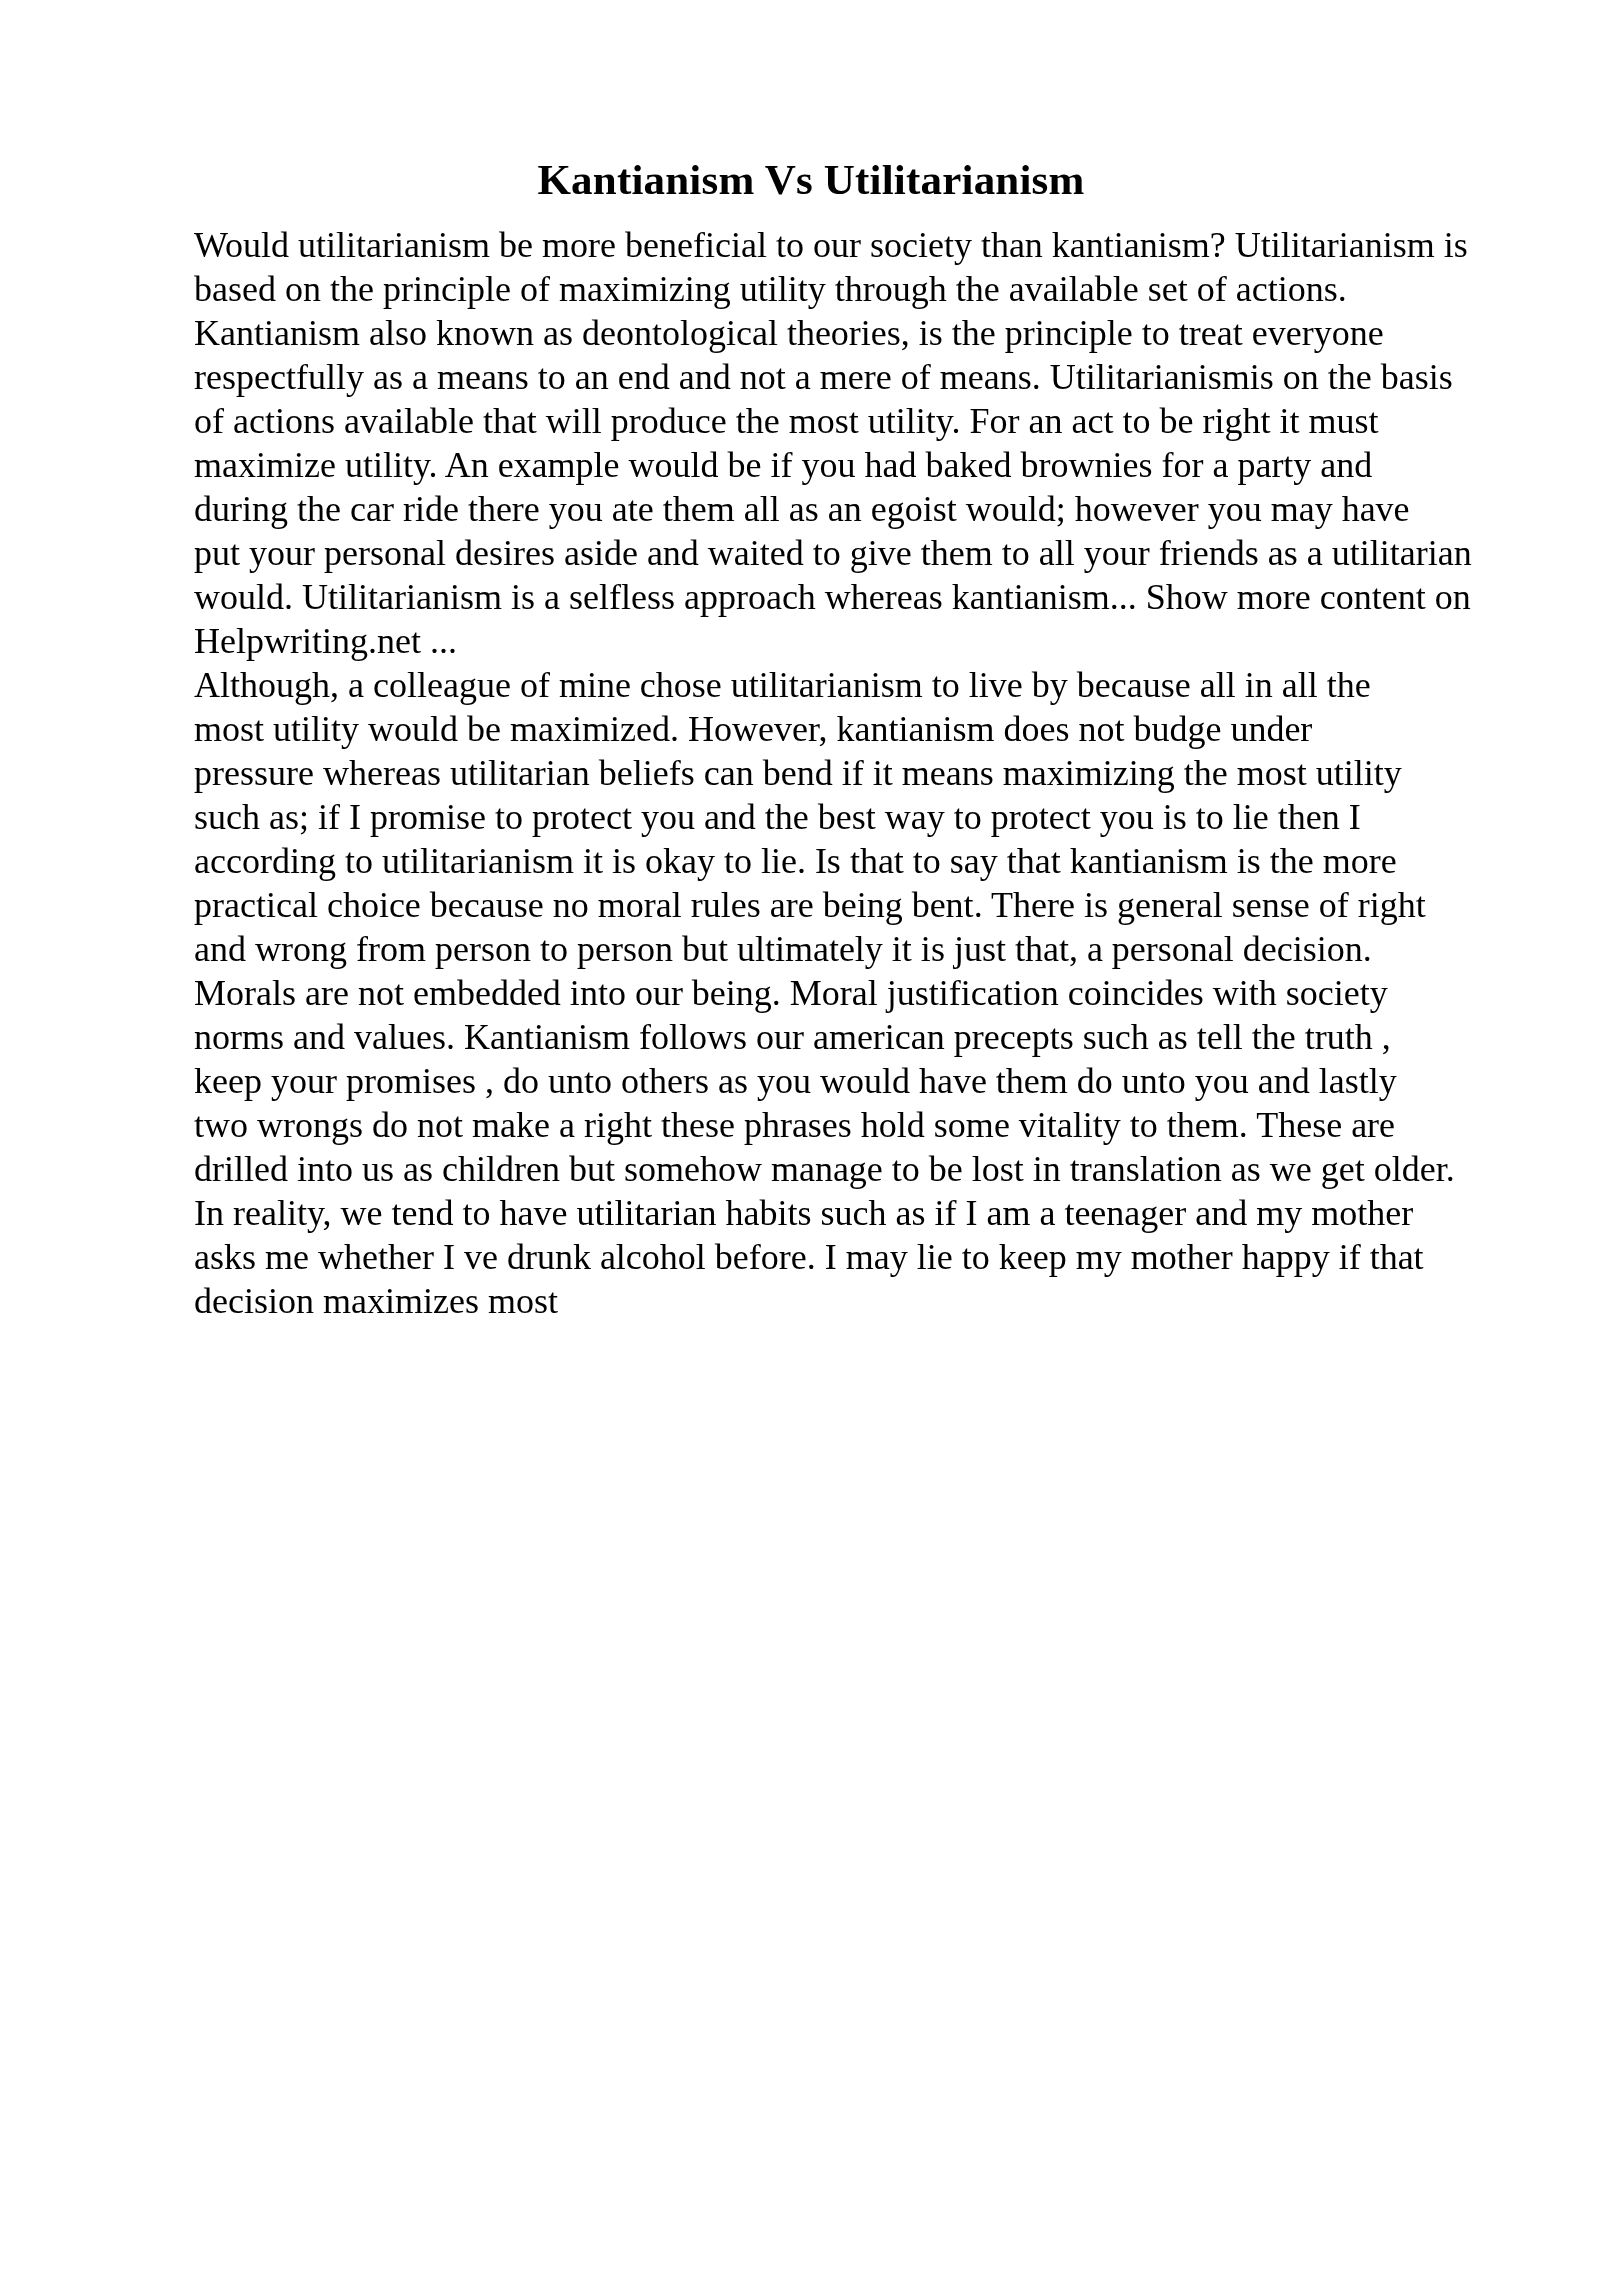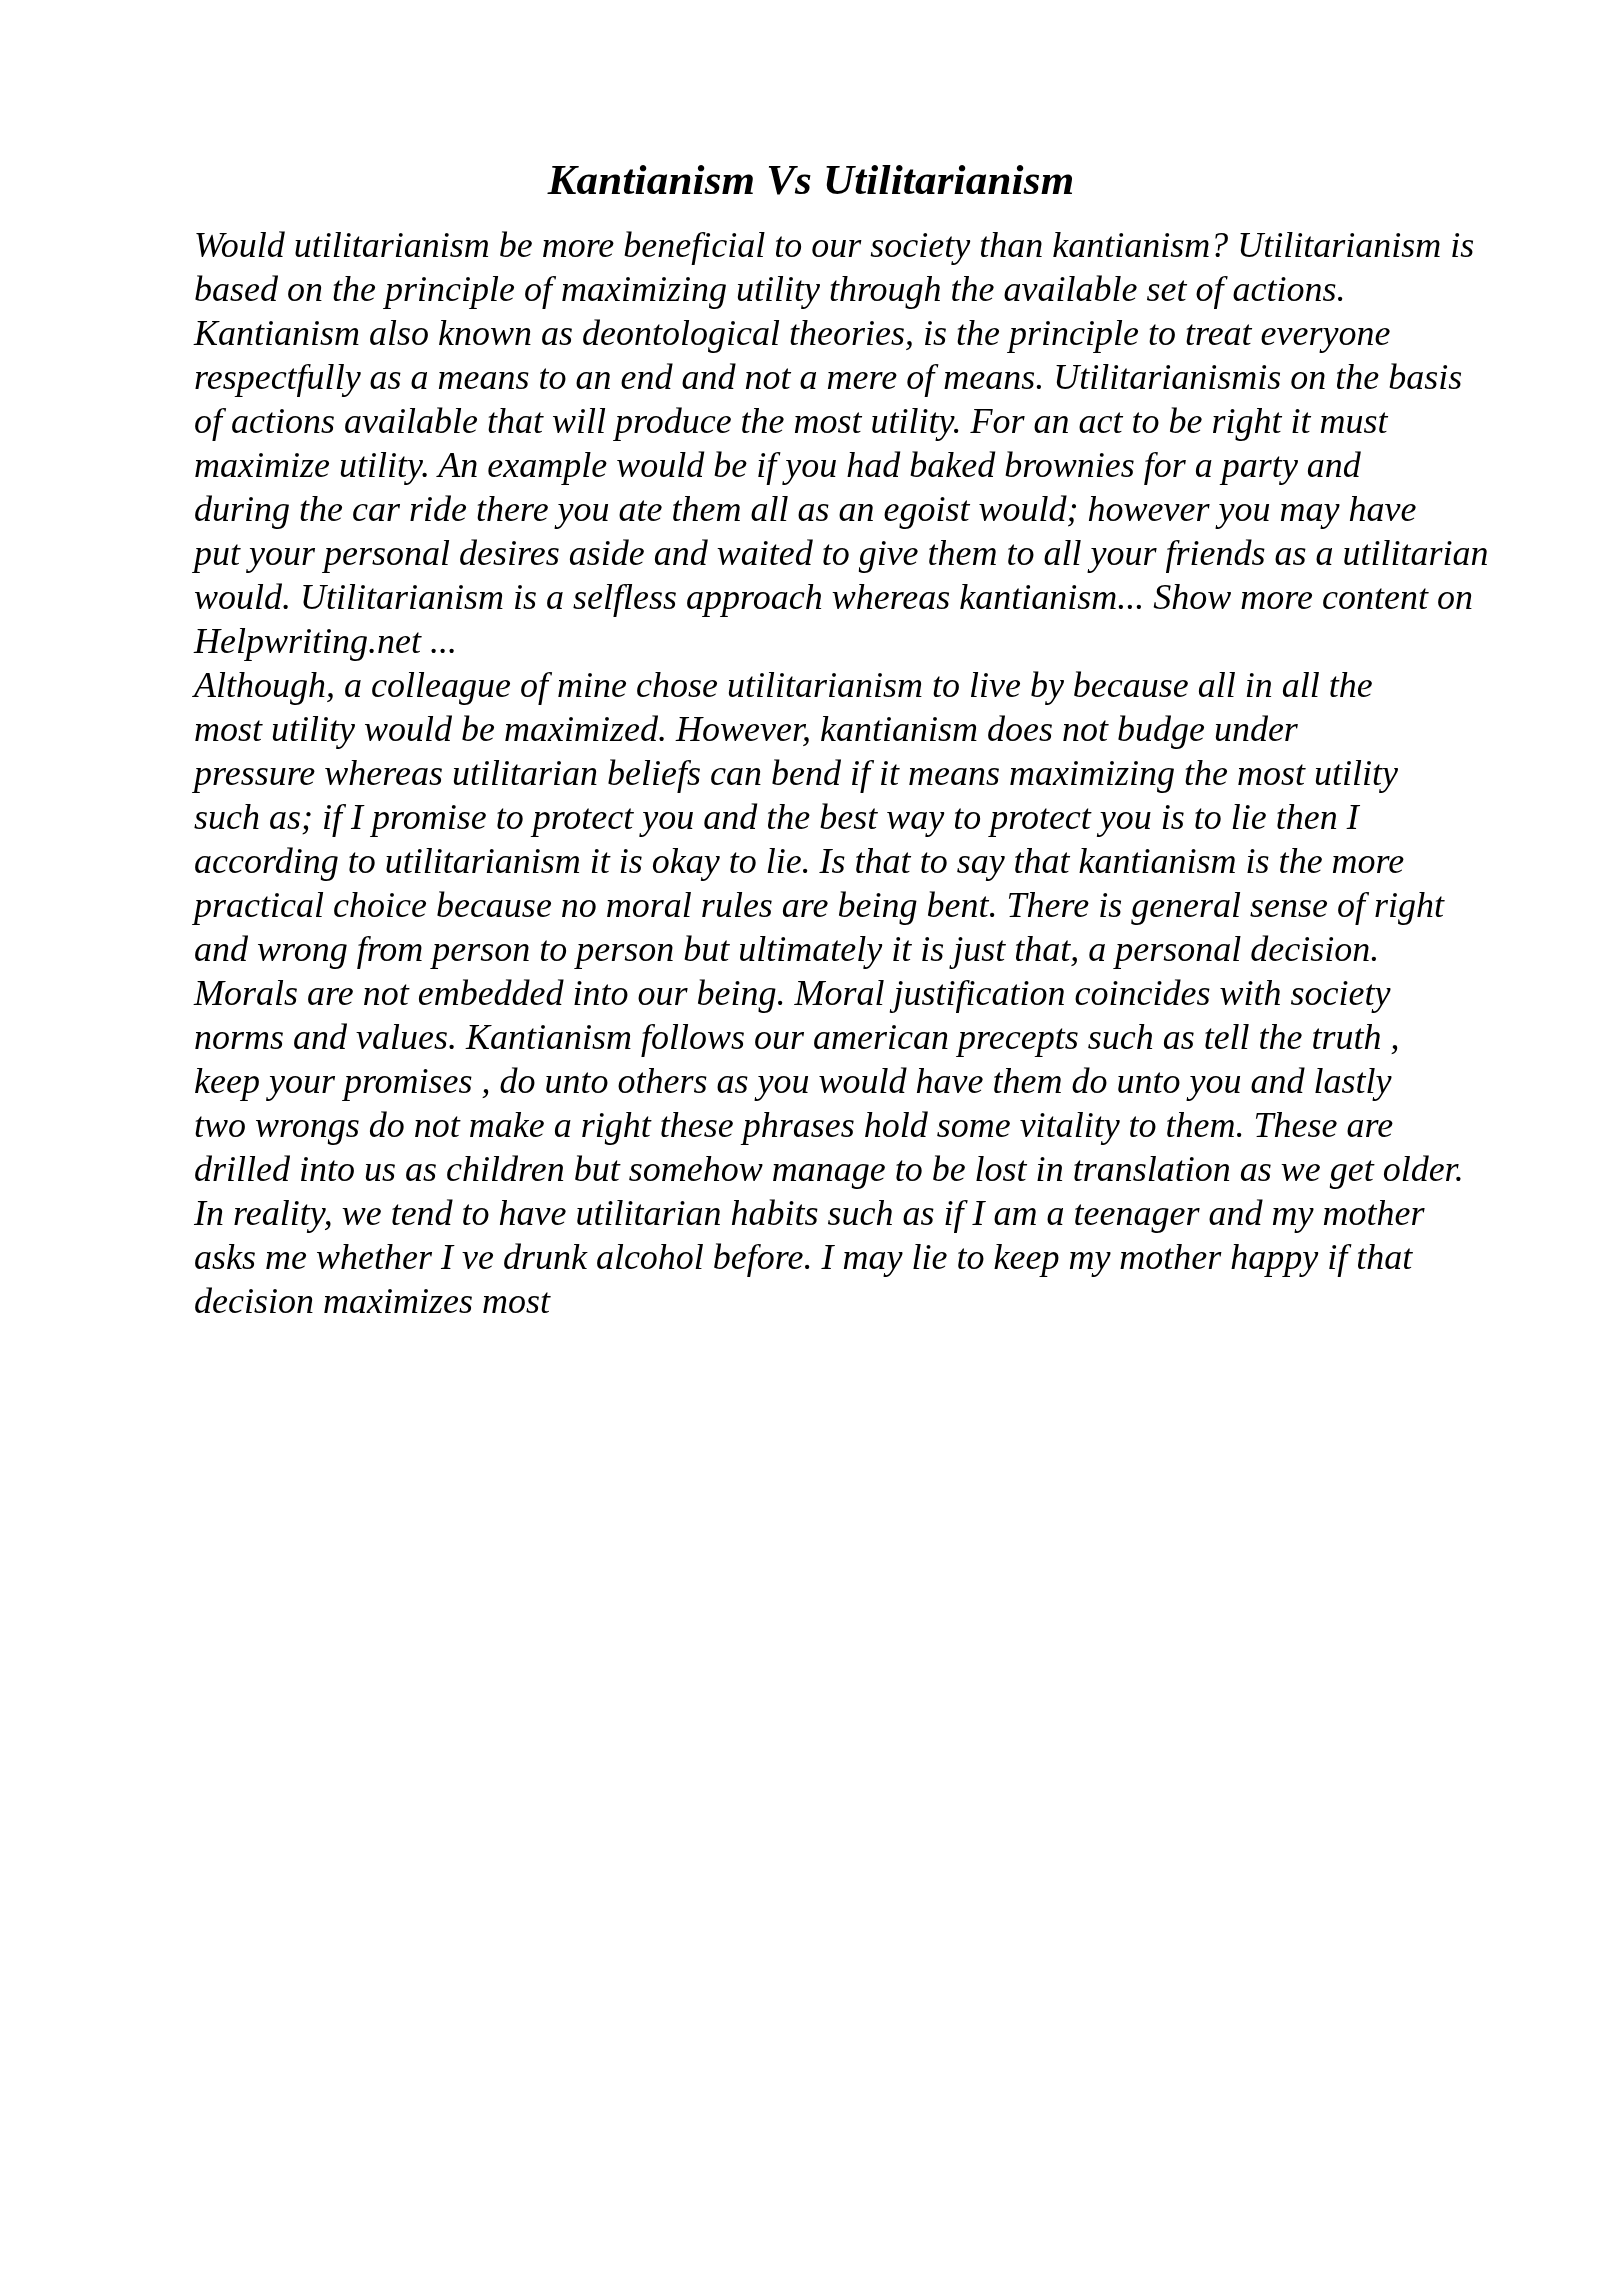--- a/index.html
+++ b/index.html
@@ -14,21 +14,20 @@
     font-family: "Liberation Serif", "DejaVu Serif", serif;
     color: #000000;
     overflow: hidden;
   }
   .page {
     position: relative;
     width: 1622px;
     height: 2295px;
     background: #ffffff;
     box-sizing: border-box;
-    font-style: italic;
   }
   .doc-title {
     position: absolute;
     top: 127px;
     left: 0;
     width: 1622px;
     text-align: center;
     font-size: 43px;
     font-weight: bold;
     letter-spacing: 0.2px;

